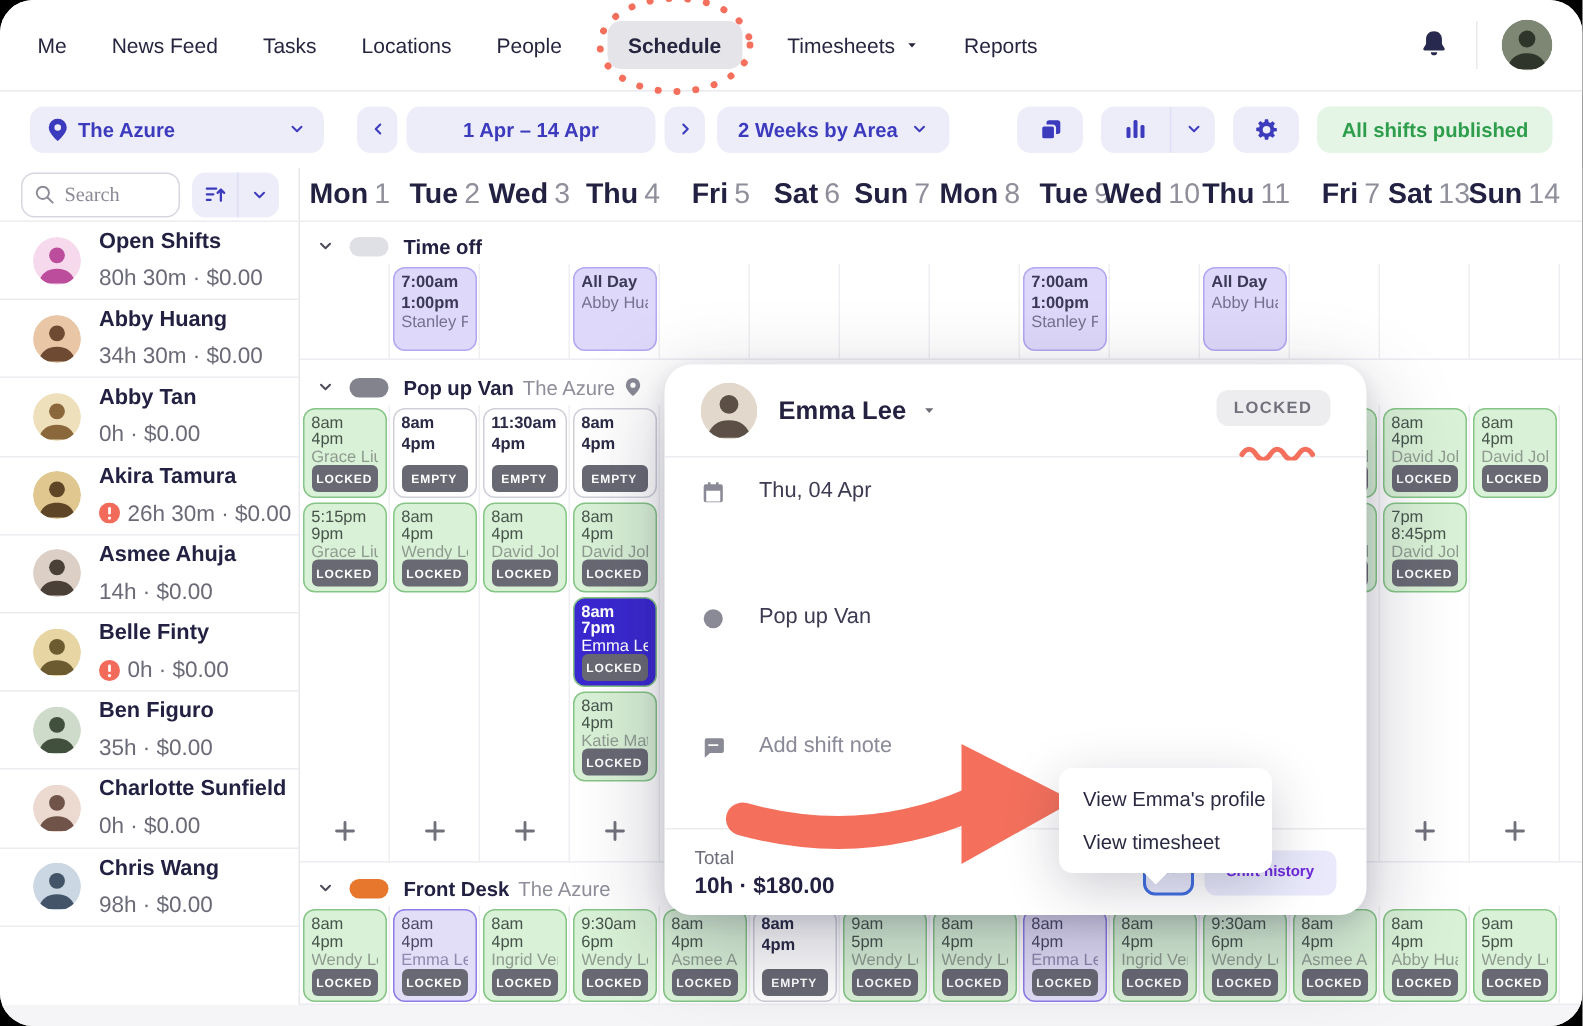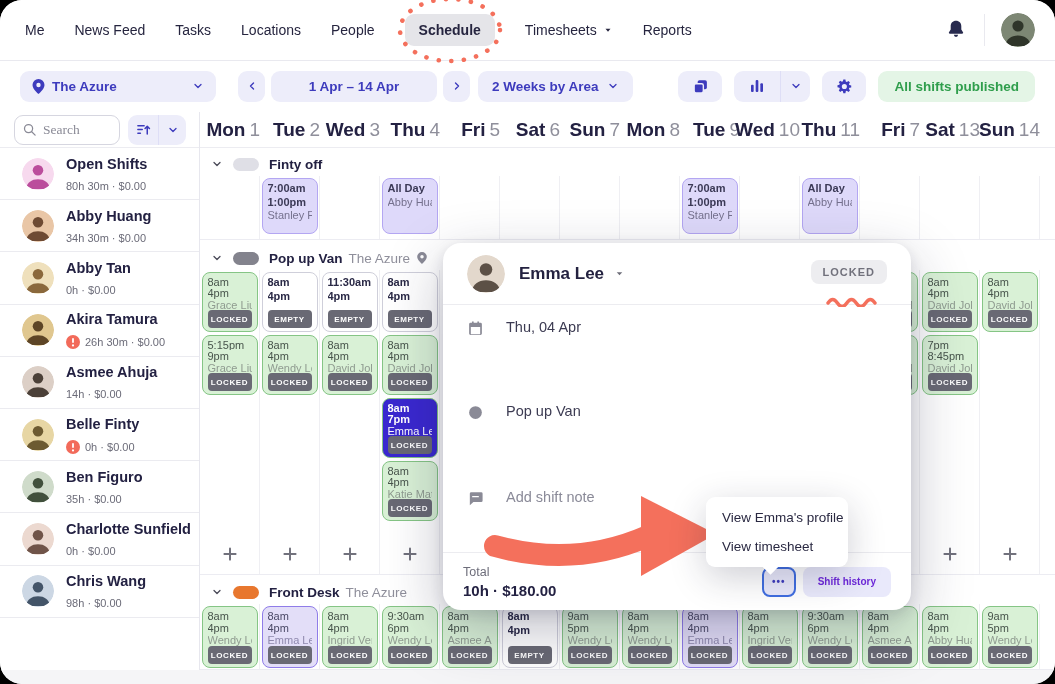--- a/index.html
+++ b/index.html
@@ -43,21 +43,21 @@
   .search-box input{width:100%;height:100%;border:1px solid #d6d6e0;border-radius:9px;padding:0 6px 0 28px;font-size:13.5px;color:#26253f;box-sizing:border-box;outline:none;font-family:inherit;}
   .search-box input::placeholder{color:#8a8a96;}
   .search-ic{position:absolute;left:8px;top:7px;width:15px;height:15px;}
   .sort-split{display:flex;background:#ededfa;border-radius:9px;height:30px;}
   .sort-split .s1{width:30px;display:flex;align-items:center;justify-content:center;cursor:pointer;}
   .sort-split .s2{width:27px;display:flex;align-items:center;justify-content:center;border-left:1px solid #dedef6;cursor:pointer;}
   .people{}
   .person{height:52.2px;display:flex;align-items:center;padding-left:22px;gap:12px;border-bottom:1px solid #ebebf0;box-sizing:border-box;cursor:pointer;}
   .person .pinfo{display:flex;flex-direction:column;gap:8px;min-width:0;}
   .person .pname{font-size:14.5px;font-weight:600;color:#232142;white-space:nowrap;}
-  .person .psub{font-size:11px;color:#6b6b78;display:flex;align-items:center;gap:5px;}
+  .person .psub{font-size:15px;color:#6b6b78;display:flex;align-items:center;gap:5px;}
   .warn-ic{width:14px;height:14px;flex-shrink:0;}
 
   
   .grid{position:absolute;left:200px;top:112px;right:0;bottom:14px;overflow:hidden;background:#fff;}
   .day-header{display:grid;grid-template-columns:repeat(14,60px);height:36px;border-bottom:1px solid #ececf1;box-sizing:border-box;}
   .dh{display:flex;align-items:center;justify-content:flex-end;gap:4px;font-size:19px;}
   .dh .dn{font-weight:700;color:#232142;}
   .dh .dd{color:#8f8f9b;}
   .section-header{height:24px;display:flex;align-items:center;padding-left:11px;gap:10px;}
   .sh-chev{width:12px;height:12px;cursor:pointer;}
@@ -104,21 +104,21 @@
   .pp-time{display:flex;gap:16px;}
   .pp-breaks div{margin-bottom:9px;}
   .pp-footer{position:absolute;left:0;right:0;bottom:0;top:309px;border-top:1px solid #ececf0;display:flex;align-items:center;padding:0 20px;box-sizing:border-box;}
   .pp-total-label{font-size:12.5px;color:#6d6d7a;margin-bottom:3px;}
   .pp-total-value{font-size:15px;font-weight:700;color:#232142;}
   .pp-actions{margin-left:auto;display:flex;gap:7px;align-items:center;}
   .more-btn{width:34px;height:30px;background:#e9e9fb;border:2px solid #3f6de0;border-radius:8px;color:#3d3bbd;font-size:10px;font-weight:700;display:flex;align-items:center;justify-content:center;box-sizing:border-box;cursor:pointer;letter-spacing:1px;}
   .history-btn{height:30px;background:#e9e9fb;border:none;border-radius:8px;color:#6d28d9;font-size:10px;font-weight:600;padding:0 15px;cursor:pointer;font-family:inherit;}
 
   
-  .ctx-menu{position:absolute;left:706px;top:497px;width:142px;background:#fff;border-radius:9px;box-shadow:0 10px 36px rgba(30,30,60,.22);padding:13px 16px;box-sizing:border-box;z-index:13;}
+  .ctx-menu{position:absolute;left:706px;top:512px;width:142px;background:#fff;border-radius:9px;box-shadow:0 10px 36px rgba(30,30,60,.22);padding:13px 16px;box-sizing:border-box;z-index:13;}
   .ctx-item{font-size:13.5px;color:#2a2942;cursor:pointer;white-space:nowrap;}
   .ctx-item + .ctx-item{margin-top:14px;}
   .ctx-tail{position:absolute;left:58px;bottom:-5px;width:13px;height:13px;background:#fff;transform:rotate(45deg);}
 
   .arrow-overlay{position:absolute;left:450px;top:478px;z-index:12;pointer-events:none;}
 </style>
 </head>
 <body>
 
 <div id="app">
@@ -460,21 +460,21 @@
           <span class="dn">Sun</span>
           <span class="dd">14</span>
         </div>
       </div>
     <div id="sections">
         <div class="section-header" style="margin-top: 4px;">
           <svg class="sh-chev" viewBox="0 0 24 24" fill="none">
             <path d="M6 9l6 6 6-6" stroke="#4a4a58" stroke-width="2.6" stroke-linecap="round" stroke-linejoin="round"></path>
           </svg>
           <span class="toggle" style="background: rgb(223, 223, 230);"></span>
-          <span class="sh-label">Finty off</span>
+          <span class="sh-label">Time off</span>
         </div>
         <div class="section-body" style="height: 64px;">
           <div class="gcol"></div>
           <div class="gcol">
             <div class="card timeoff" style="height: 56px;">
               <span class="t">7:00am</span>
               <span class="t">1:00pm</span>
               <span class="n">Stanley For</span>
             </div>
           </div>

